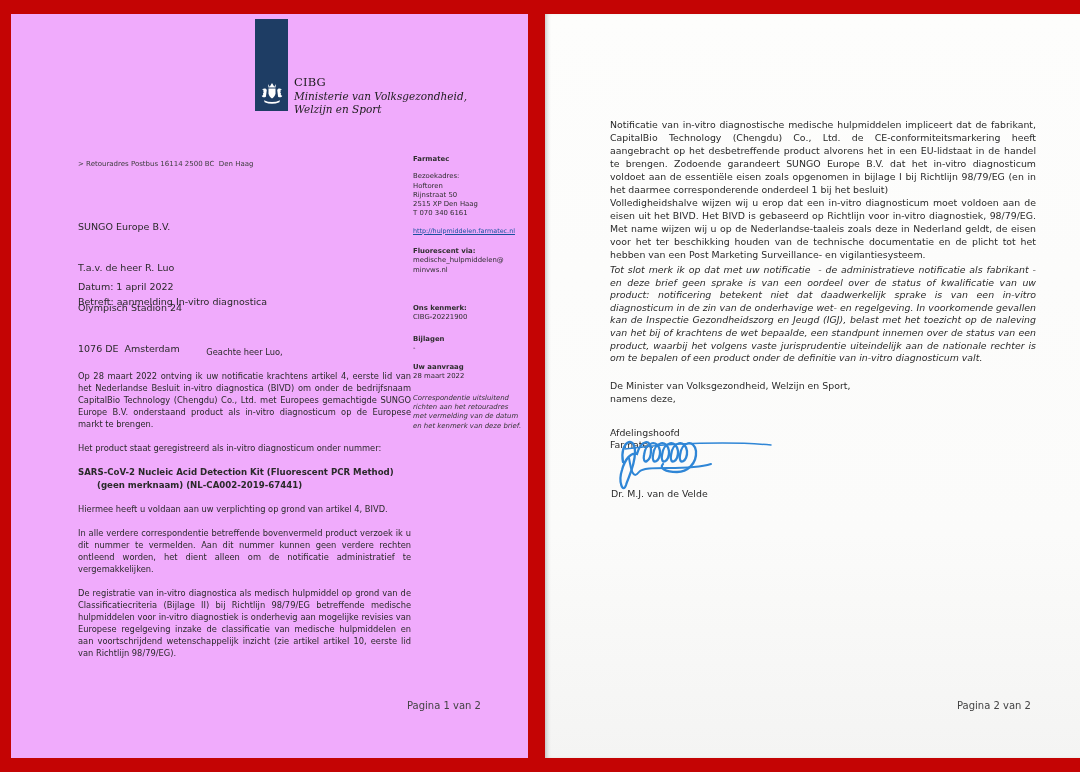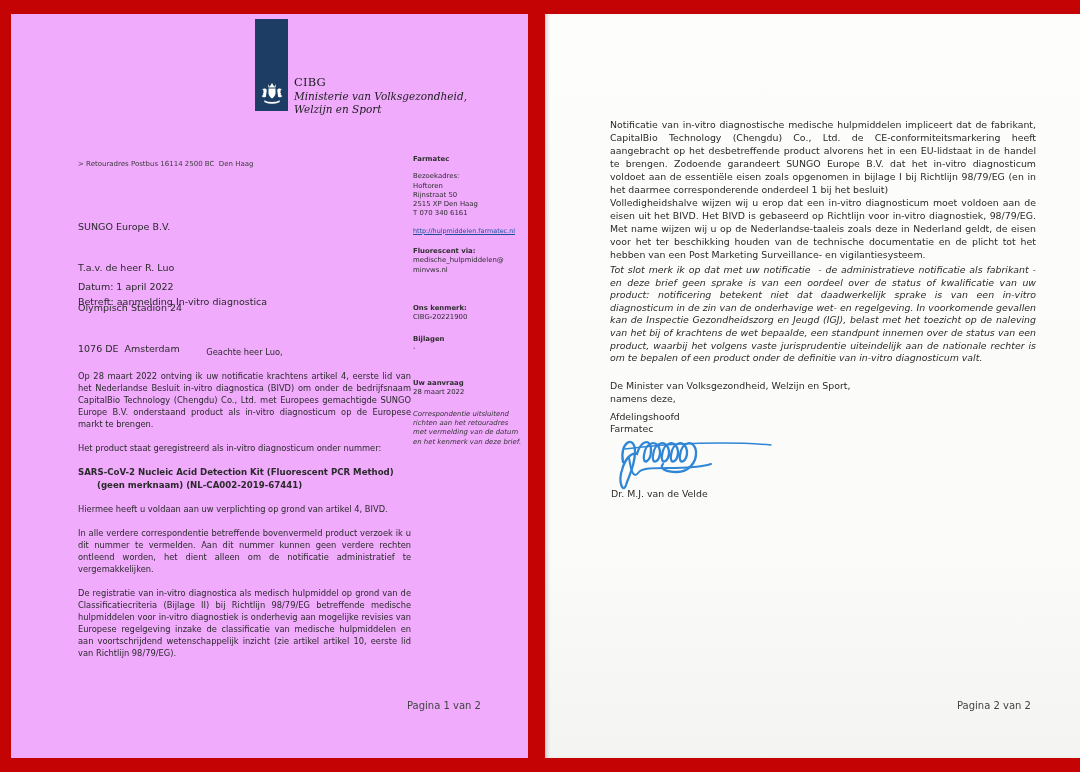--- a/index.html
+++ b/index.html
@@ -24,35 +24,35 @@
   .body1 { position:absolute; left:67px; top:314px; width:333px; font-size:8.3px; line-height:12px; }
   .body1 p { margin-top:12px; text-align:justify; }
   .body1 p.first { margin-top:18px; text-align:center; }
   .product { margin-top:12px; font-weight:bold; font-size:8.6px; line-height:12.5px; }
   .product .l2 { padding-left:19px; }
 
   
   .sidebar { position:absolute; left:402px; top:141px; width:110px; font-size:6.9px; line-height:9.3px; color:#2e2e2e; }
   .sb-b { font-weight:bold; }
   .sb-gap8 { margin-top:8px; } .sb-gap7 { } .sb-gap11 { margin-top:11px; }
-  .sb-gap26 { margin-top:29px; } .sb-gap12 { margin-top:12px; } .sb-gap10 { margin-top:26px; }
+  .sb-gap26 { margin-top:29px; } .sb-gap12 { margin-top:12px; } .sb-gap10 { margin-top:10px; }
   .sb-link { color:#17519e; text-decoration:underline; font-size:6.4px; white-space:nowrap; display:inline-block; }
   .sb-note { font-style:italic; color:#333; }
 
   .page-footer { position:absolute; top:686px; font-size:10px; color:#444; }
   #page1 .page-footer { left:396px; }
   #page2 .page-footer { left:412px; }
 
   
   .p2-para { position:absolute; left:65px; width:426px; font-size:9.4px; line-height:13px; text-align:justify; }
   #p2-para1 { top:104px; }
   #p2-para2 { top:182px; }
   #p2-para3 { top:250px; font-style:italic; line-height:12.6px; white-space:pre-wrap; }
   .closing { position:absolute; left:65px; top:366px; font-size:9.4px; line-height:12.5px; }
-  .role { position:absolute; left:65px; top:397px; font-size:9.4px; line-height:12px; }
+  .role { position:absolute; left:65px; top:413px; font-size:9.4px; line-height:12px; }
   .signature { position:absolute; left:70px; top:414px; }
   .signer { position:absolute; left:66px; top:474px; font-size:9.4px; }
 </style>
 </head>
 <body>
 
 <div class="scene">
 
   <div class="page" id="page1">
 

